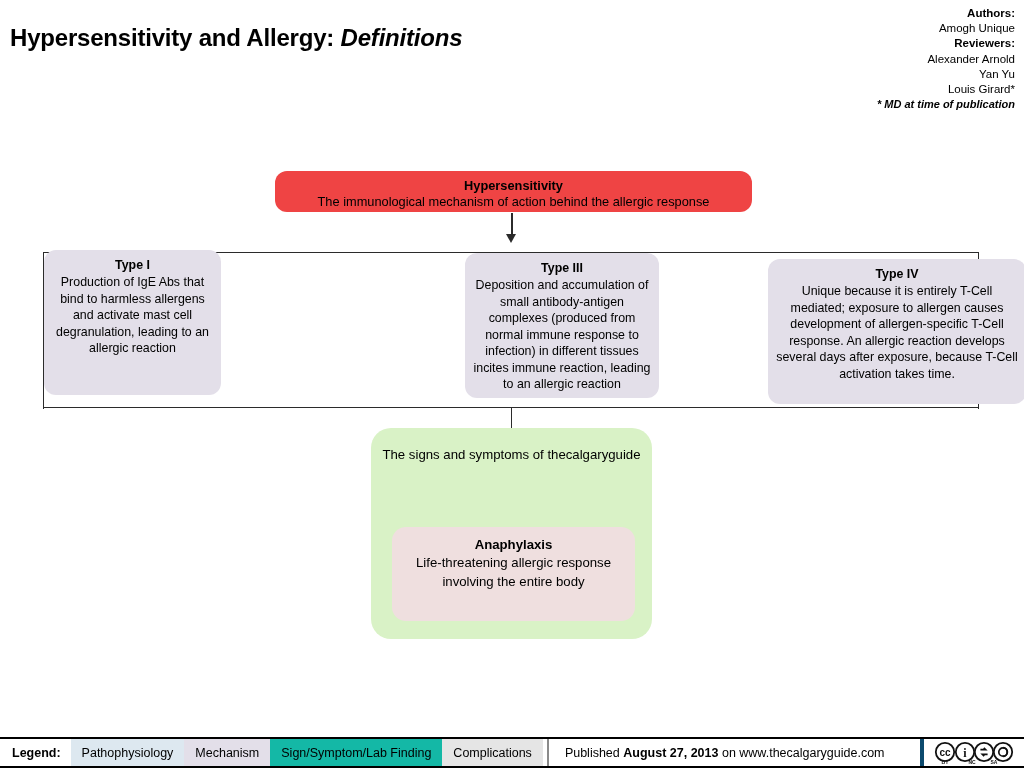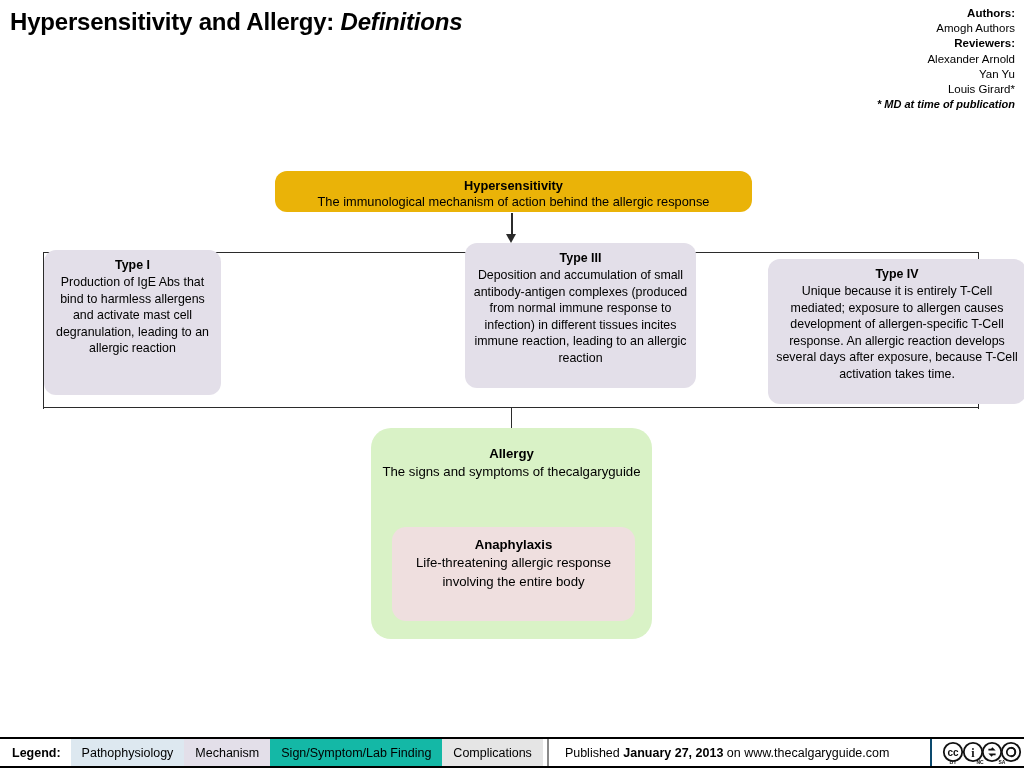--- a/index.html
+++ b/index.html
@@ -17,21 +17,21 @@
     width: 1024px;
     height: 768px;
     overflow: hidden;
     background: #ffffff;
   }
 
   
   #title {
     position: absolute;
     left: 10px;
-    top: 8px;
+    top: 24px;
     font-size: 24px;
     font-weight: bold;
     letter-spacing: -0.2px;
     white-space: nowrap;
   }
   #title .subtitle {
     font-style: italic;
     font-weight: bold;
   }
   #credits {
@@ -55,34 +55,34 @@
     line-height: 16.5px;
     font-size: 12.4px;
   }
   .box .hdr {
     font-weight: bold;
     display: block;
     line-height: 17px;
   }
   .box .body { display: block; }
 
-  .c-patho { background: #eab308; }
+  .c-patho { background: #ef4444; }
   .c-mech  { background: #e3dfe9; }
   .c-sign  { background: #d9f2c6; }
   .c-comp  { background: #efdfdf; }
 
   #box-hypersensitivity {
     left: 275px; top: 171px; width: 477px; height: 41px;
     padding-top: 6px;
     font-size: 12.8px;
   }
 
   #box-type1 { left: 44px;  top: 250px; width: 177px; height: 145px; }
   #box-type2 { left: 238px; top: 259px; width: 212px; height: 145px; }
-  #box-type3 { left: 465px; top: 243px; width: 231px; height: 145px; }
+  #box-type3 { left: 465px; top: 253px; width: 194px; height: 145px; }
   #box-type4 { left: 720px; top: 259px; width: 258px; height: 145px; margin-left: 48px; }
 
   #box-allergy {
     left: 371px; top: 428px; width: 281px; height: 211px;
     border-radius: 20px;
     padding-top: 17px;
     font-size: 13.2px;
     line-height: 19px;
   }
   #box-anaphylaxis {
@@ -146,39 +146,39 @@
   #published {
     display: flex; align-items: center;
     padding-left: 16px;
     font-size: 12.5px;
     white-space: nowrap;
     flex: 1;
   }
   #published b { font-weight: bold; }
   #cc-wrap {
     display: flex; align-items: center;
-    padding-right: 0;
-    border-left: 2px solid #0c4a6e;
+    padding-right: 8px;
+    border-left: 4px solid #0c4a6e;
     padding-left: 8px;
   }
   #cc-badge { display: block; }
 </style>
 </head>
 <body>
 
 <div id="page">
 
   <div id="title">
     <span>Hypersensitivity and Allergy:</span>
     <span class="subtitle">Definitions</span>
   </div>
 
   <div id="credits">
     <div class="lbl">Authors:</div>
-    <div>Amogh Authors</div>
+    <div>Amogh Unique</div>
     <div class="lbl">Reviewers:</div>
     <div>Alexander Arnold</div>
     <div>Yan Yu</div>
     <div>Louis Girard*</div>
     <div class="note">* MD at time of publication</div>
   </div>
 
   <div class="box c-patho" id="box-hypersensitivity">
     <span class="hdr">Hypersensitivity</span>
     <span class="body">The immunological mechanism of action behind the allergic response</span>
@@ -204,21 +204,20 @@
   </div>
 
   <div class="box c-mech" id="box-type4">
     <span class="hdr">Type IV</span>
     <span class="body">Unique because it is entirely T-Cell mediated; exposure to allergen causes development of allergen-specific T-Cell response. An allergic reaction develops several days after exposure, because T-Cell activation takes time.</span>
   </div>
 
   <div class="conn" id="stem-down"></div>
 
   <div class="box c-sign" id="box-allergy">
-    <span class="hdr">Allergy</span>
     <span class="body">The signs and symptoms of thecalgaryguide</span>
   </div>
 
   <div class="box c-comp" id="box-anaphylaxis">
     <span class="hdr">Anaphylaxis</span>
     <span class="body">Life-threatening allergic response involving the entire body</span>
   </div>
 
   <div id="footer">
     <div id="legend-label">Legend:</div>
@@ -234,21 +233,21 @@
     </div>
     <div class="legend-chip" id="legend-chip-3" style="background: #e5e5e5;">
       <span>Complications</span>
     </div>
 
     <div id="footer-divider"></div>
 
     <div id="published">
       <span>Published</span>
       <span>&nbsp;</span>
-      <b>January 27, 2013</b>
+      <b>August 27, 2013</b>
       <span>&nbsp;</span>
       <span>on www.thecalgaryguide.com</span>
     </div>
 
     <div id="cc-wrap">
       <svg id="cc-badge" width="84" height="24" viewBox="0 0 84 24">
         <g fill="none" stroke="#111111" stroke-width="1.8">
           <circle cx="13" cy="11" r="9.2"></circle>
           <circle cx="33" cy="11" r="9.2"></circle>
           <circle cx="52" cy="11" r="9.2"></circle>

